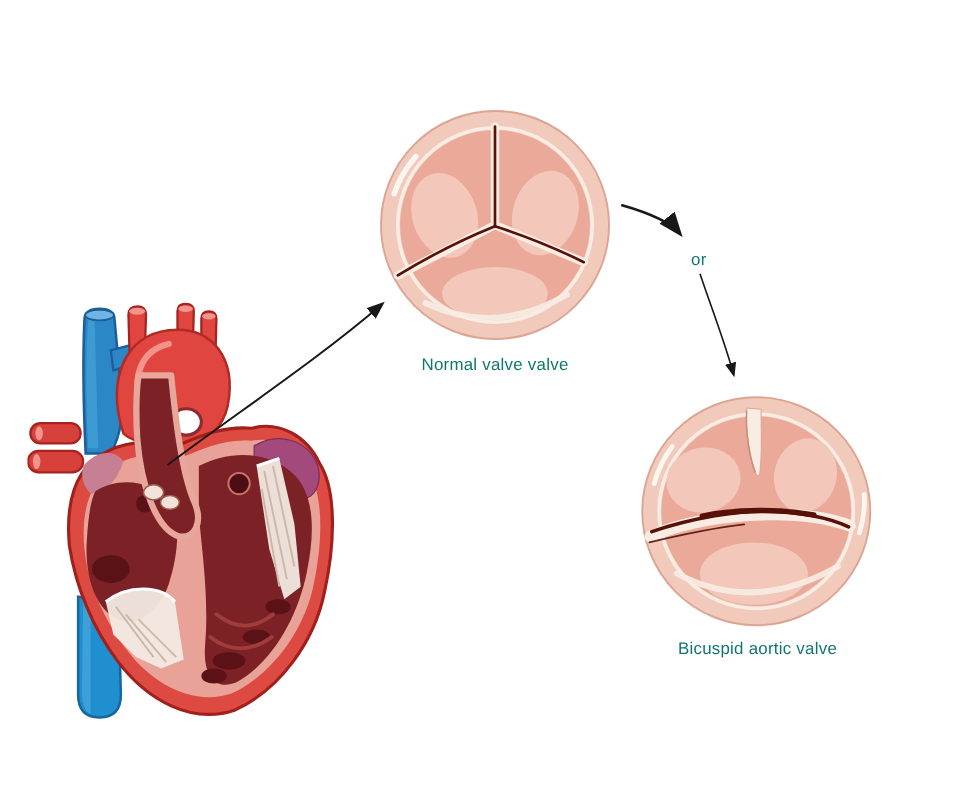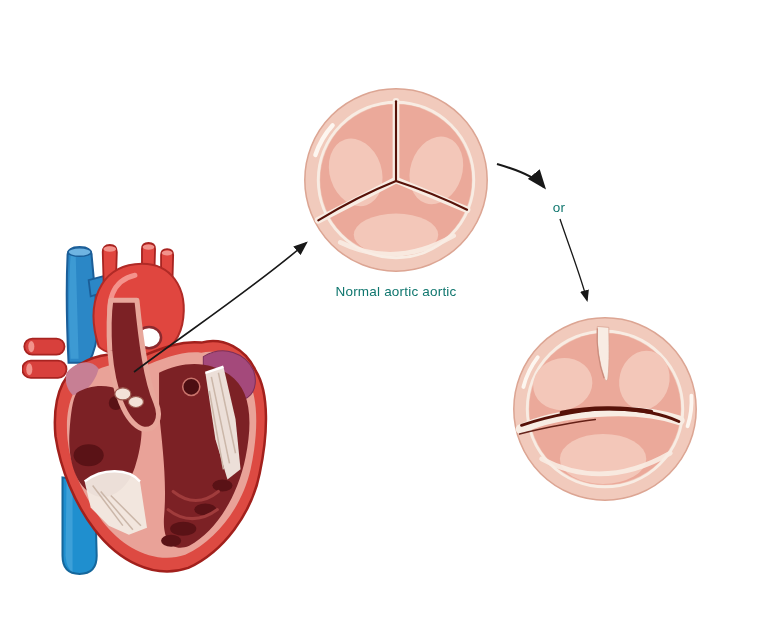--- a/index.html
+++ b/index.html
@@ -175,16 +175,17 @@
     <defs>
       <marker id="ah" markerWidth="9" markerHeight="7" refX="7.5" refY="3.5" orient="auto">
         <path d="M0,0 L9,3.5 L0,7 Z" fill="#181818"></path>
       </marker>
     </defs>
     <path d="M134,372 C190,330 255,287 306,243" fill="none" stroke="#181818" stroke-width="1.6" marker-end="url(#ah)"></path>
     <path d="M497,164 C518,170 536,177 544,187" fill="none" stroke="#181818" stroke-width="2.2" marker-end="url(#ah)"></path>
     <path d="M560,219 C569,246 580,274 587,300" fill="none" stroke="#181818" stroke-width="1.3" marker-end="url(#ah)"></path>
   </svg>
 
-  <div class="label" style="left:297px;top:284px;width:198px">Normal aortic aortic</div>
+  <div class="label" style="left:297px;top:284px;width:198px">Normal valve valve</div>
   <div class="label" style="left:544px;top:200px;width:30px">or</div>
+  <div class="label" style="left:503px;top:511px;width:206px">Bicuspid aortic valve</div>
 
 </div>
 
 </body></html>

